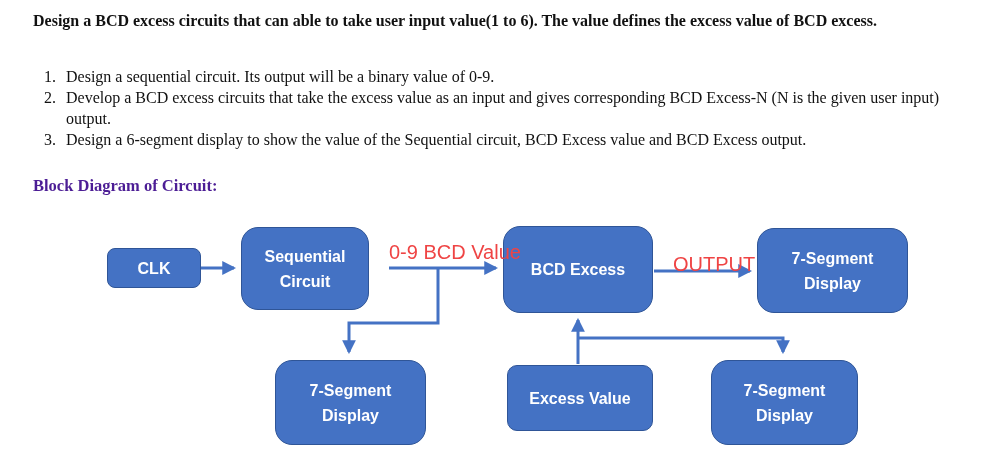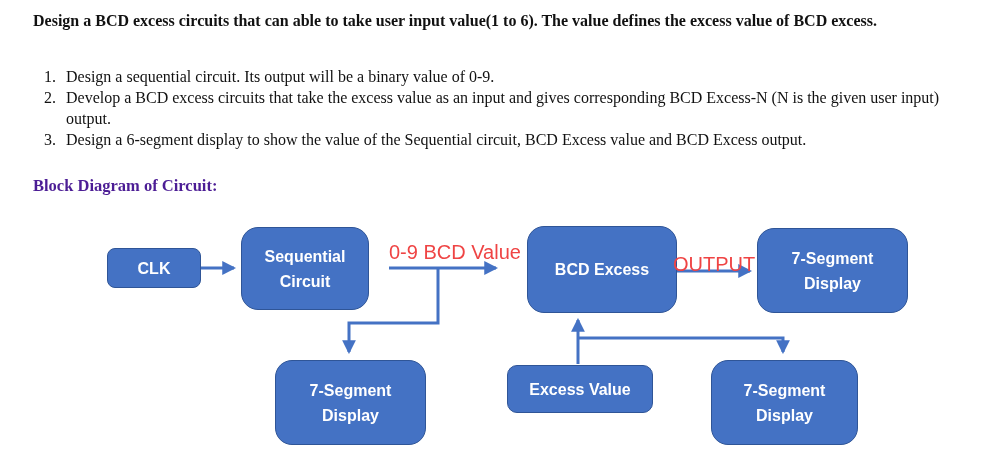--- a/index.html
+++ b/index.html
@@ -56,24 +56,24 @@
     display: flex;
     align-items: center;
     justify-content: center;
     text-align: center;
     border-radius: 17px;
   }
   .block .lbl { display: inline-block; }
   .block .wrap { max-width: 104px; }
   .b-clk              { left:107px; top:248px; width:94px;  height:40px; border-radius: 8px; }
   .b-sequential       { left:241px; top:227px; width:128px; height:83px; }
-  .b-bcd-excess       { left:503px; top:226px; width:150px; height:87px;margin-left:24px; }
+  .b-bcd-excess       { left:503px; top:226px; width:150px; height:87px; }
   .b-seg-top-right    { left:757px; top:228px; width:151px; height:85px; }
   .b-seg-bottom-left  { left:275px; top:360px; width:151px; height:85px; }
-  .b-excess-value     { left:507px; top:365px; width:146px; height:48px; border-radius: 10px; }
+  .b-excess-value     { left:507px; top:365px; width:146px; height:66px; border-radius: 10px; }
   .b-seg-bottom-right { left:711px; top:360px; width:147px; height:85px; }
   .wire-label {
     position: absolute;
     font-family: "Liberation Sans", sans-serif;
     font-size: 20px;
     color: #ef4444;
     white-space: nowrap;
   }
   .l-bcd-value { left: 389px; top: 241px; }
   .l-output    { left: 673px; top: 253px; }

